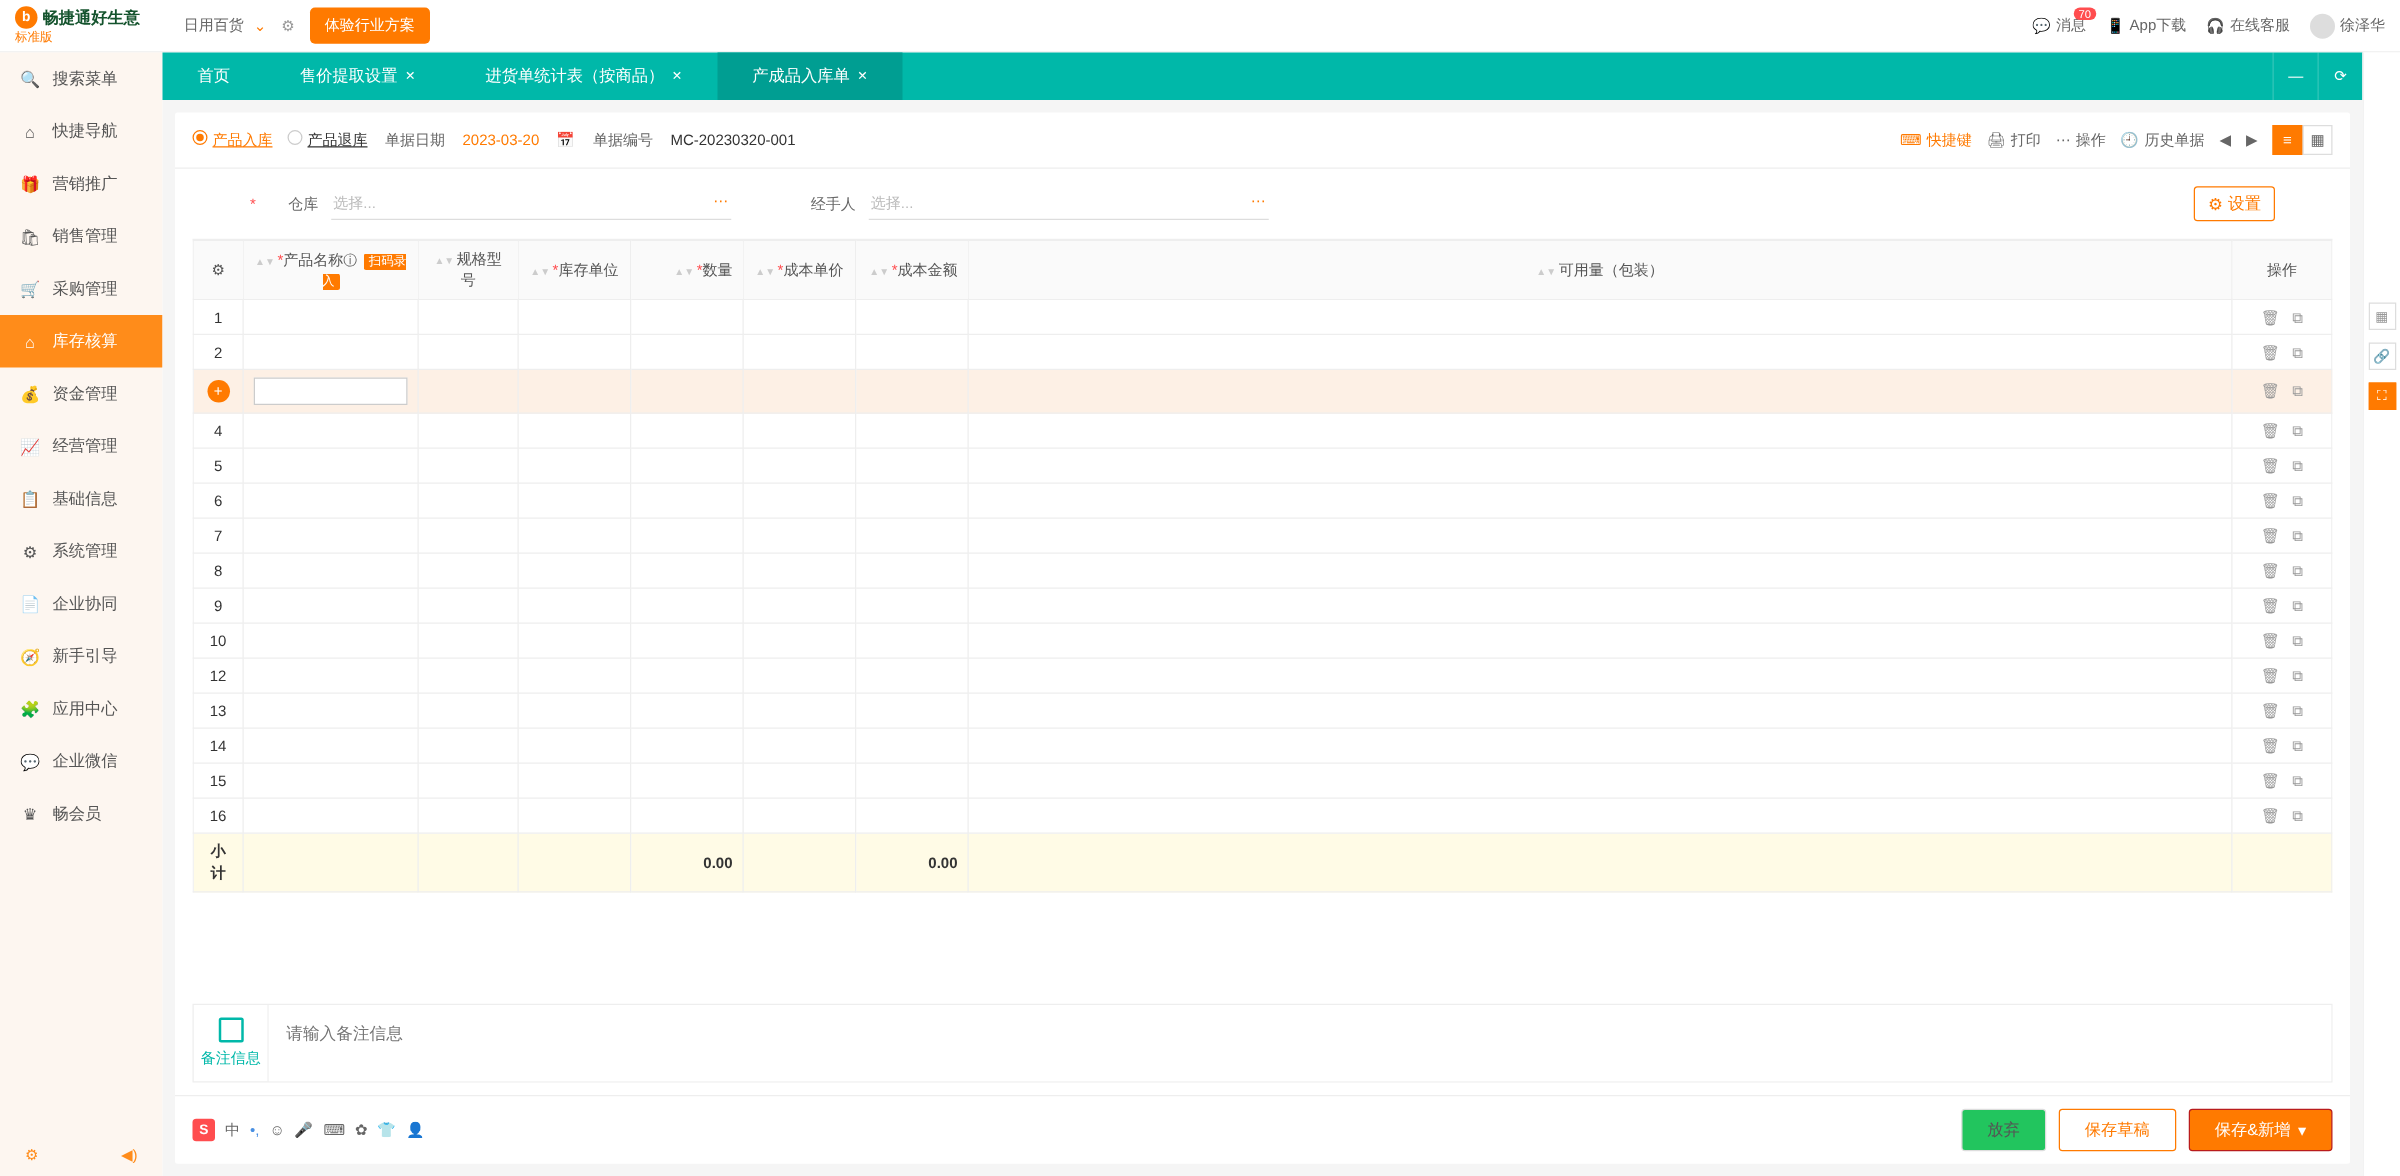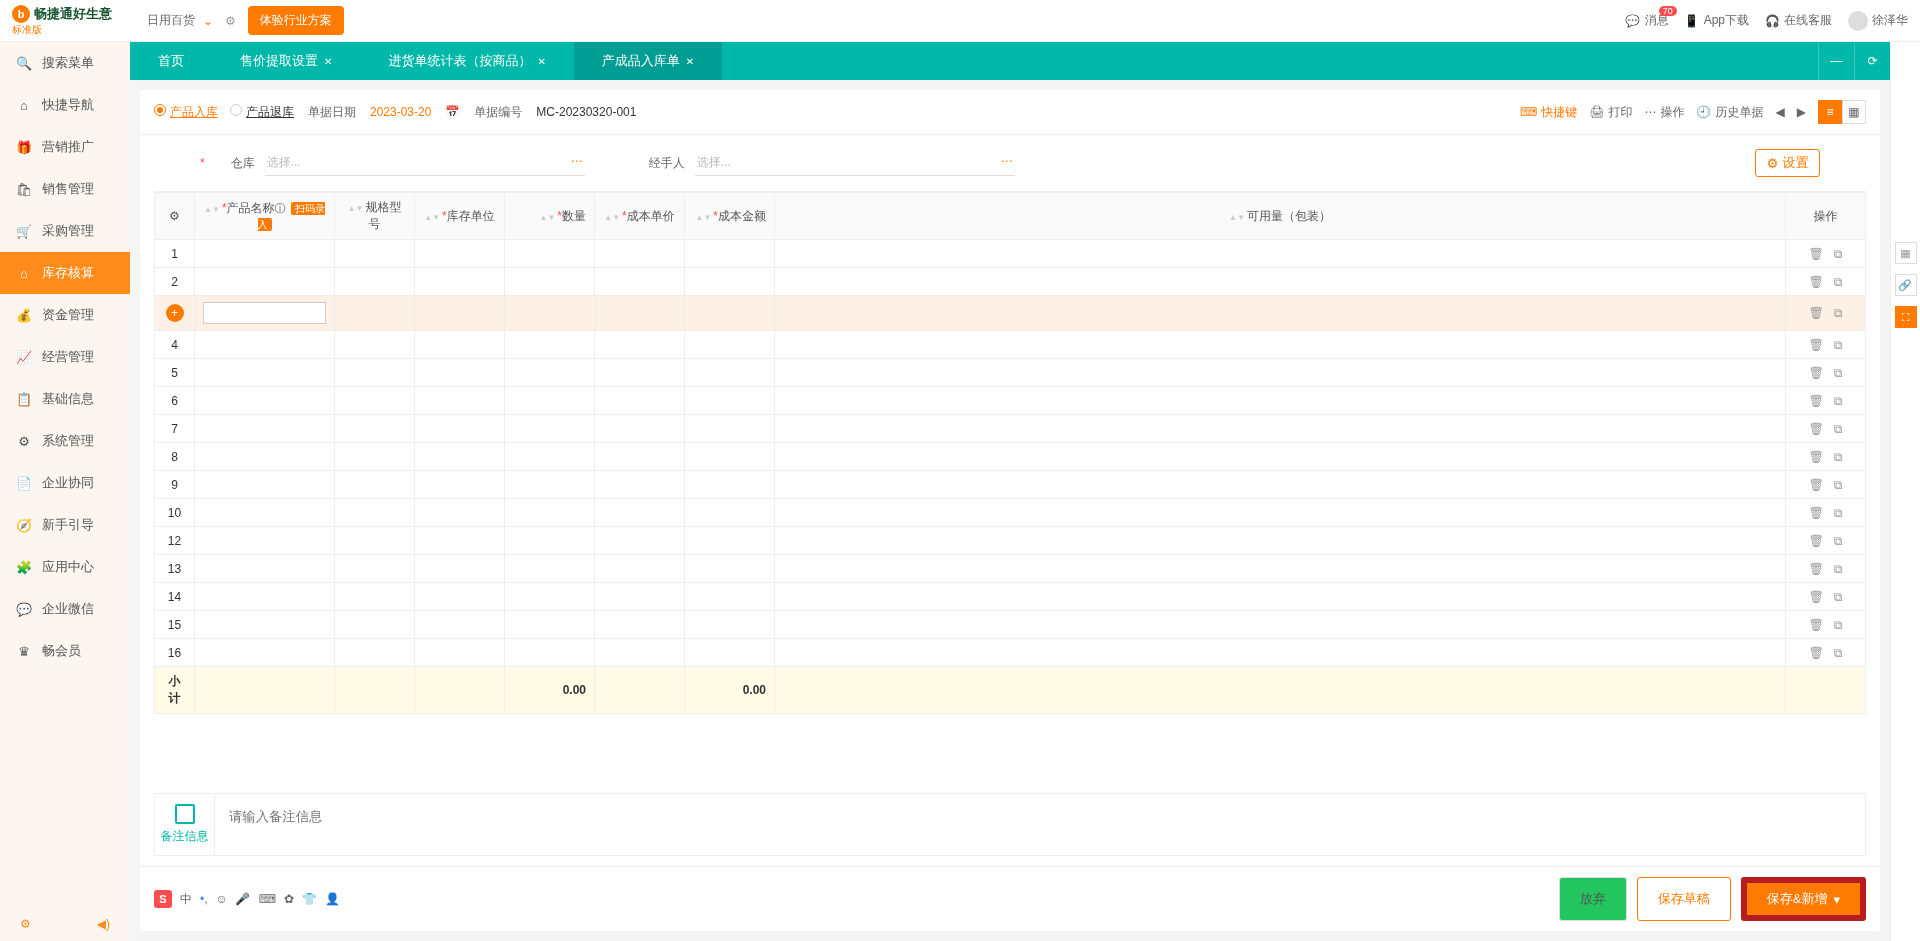--- a/index.html
+++ b/index.html
@@ -74,21 +74,21 @@
 .remarks-box { margin: 10px 14px 0 14px; border: 1px solid #eee; display: flex; }
 .remarks-label { width: 60px; display: flex; flex-direction: column; align-items: center; justify-content: center; gap: 4px; color: #00b8a9; border-right: 1px solid #eee; padding: 10px 4px; }
 .remarks-icon { width: 20px; height: 20px; border: 2px solid #00b8a9; border-radius: 2px; }
 .remarks-input { flex: 1; border: none; padding: 14px; outline: none; resize: none; font-family: inherit; color: #999; }
 .footer-bar { display: flex; align-items: center; padding: 10px 14px; gap: 10px; border-top: 1px solid #eee; margin-top: 10px; }
 .ime-bar { display: flex; align-items: center; gap: 8px; color: #666; }
 .ime-icon { width: 18px; height: 18px; background: #ff4d4f; color: #fff; display: flex; align-items: center; justify-content: center; border-radius: 3px; font-size: 11px; font-weight: bold; }
 .btn { padding: 7px 20px; border-radius: 3px; cursor: pointer; font-size: 13px; }
 .btn-plain { background: #22c55e; border: 1px solid #ddd; color: #555; }
 .btn-outline { background: #fff; border: 1px solid #ff7a00; color: #ff7a00; }
-.btn-primary { background: #ff7a00; border: 6px solid #b91c1c; color: #fff; display: flex; align-items: center; gap: 6px; }
+.btn-primary { background: #ff7a00; border: 1px solid #b91c1c; color: #fff; display: flex; align-items: center; gap: 6px; }
 .right-rail { width: 30px; background: #fff; border-left: 1px solid #eee; display: flex; flex-direction: column; align-items: center; padding-top: 200px; gap: 10px; }
 .rail-btn { width: 22px; height: 22px; border: 1px solid #ddd; display: flex; align-items: center; justify-content: center; color: #999; cursor: pointer; font-size: 11px; }
 .rail-btn.active { background: #ff7a00; color: #fff; border-color: #ff7a00; }
 .tiny-icon { font-size: 11px; }
 </style>
 </head>
 <body>
 
 <div class="app">
   <div class="topbar">

